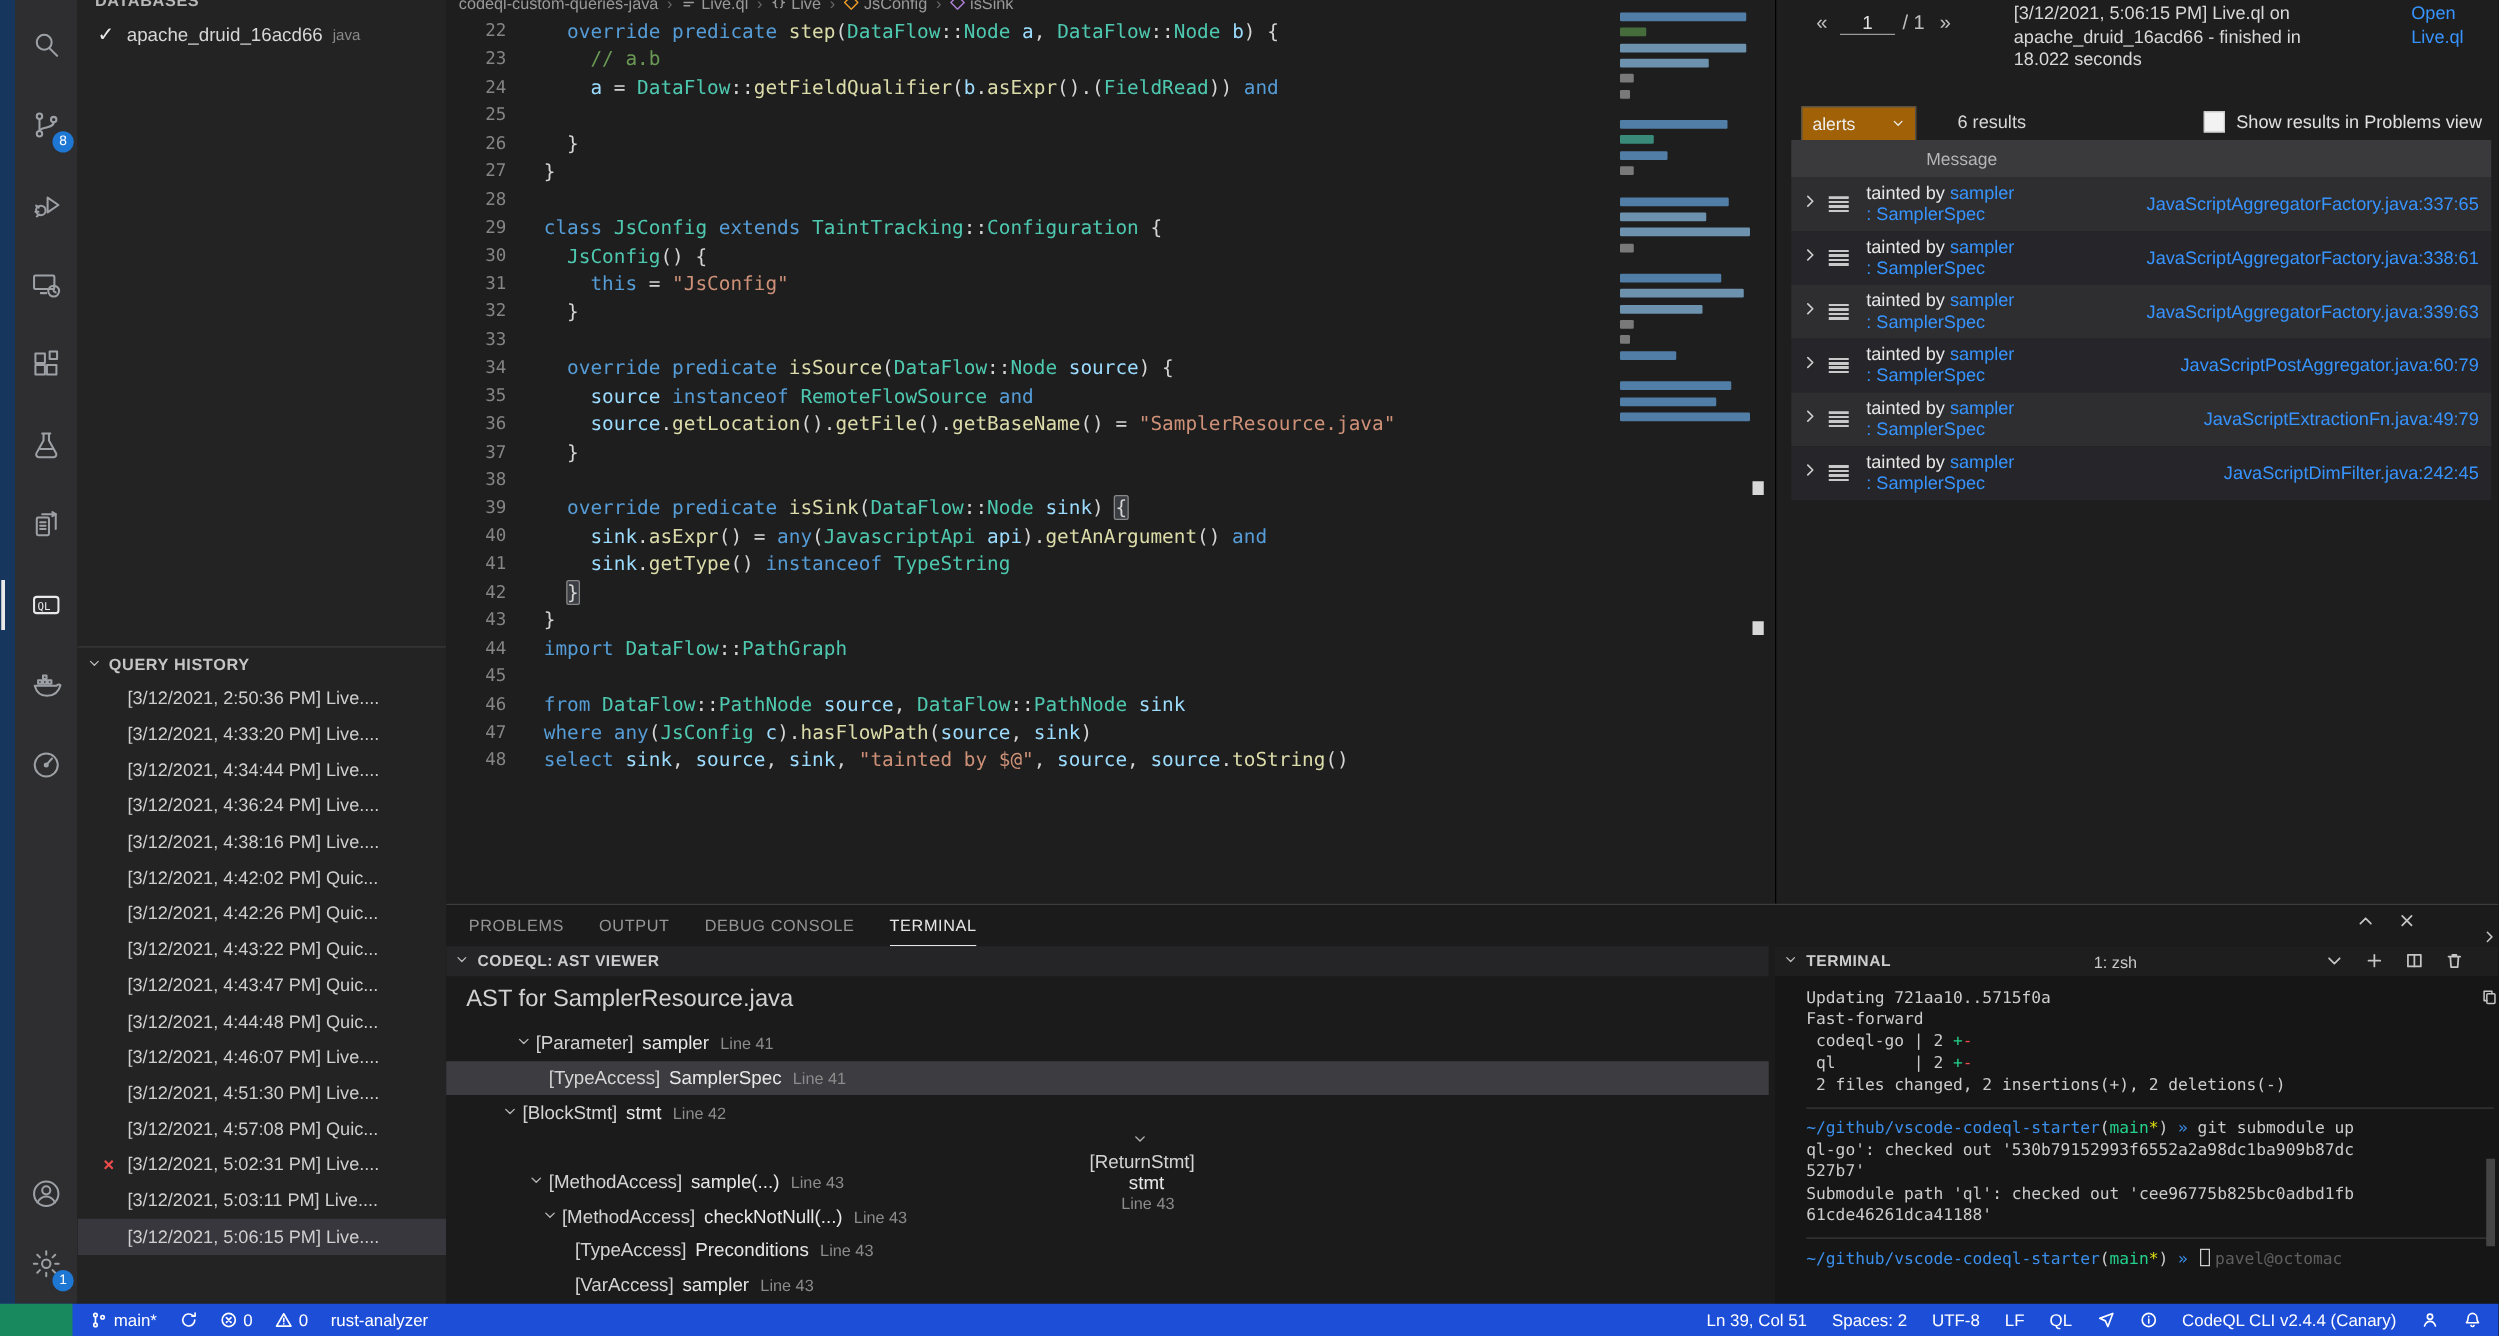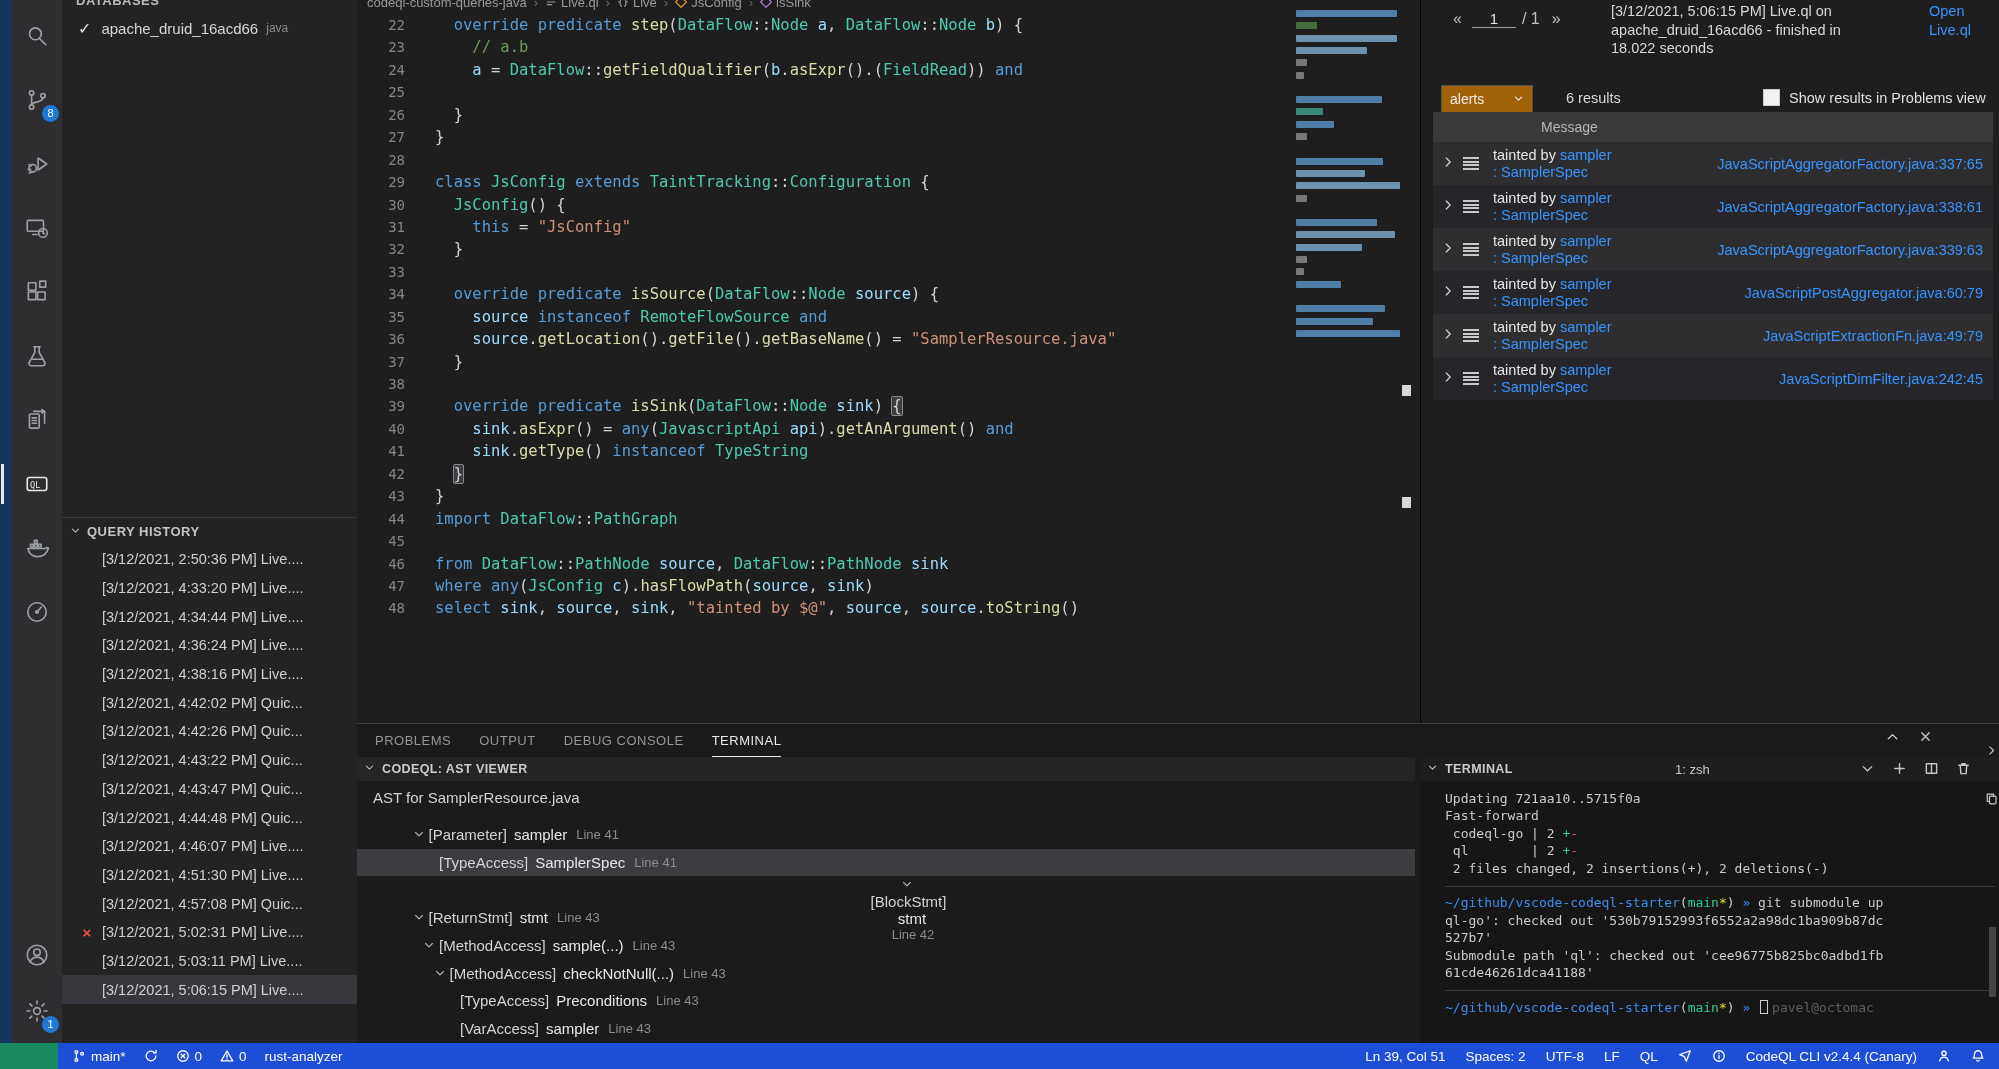--- a/index.html
+++ b/index.html
@@ -80,21 +80,21 @@
   #bottom-panel { position:absolute; left:357px; top:723px; width:1642px; height:320px; background:#1b1b1c; border-top:1px solid #3c3c3c; }
   #panel-tabs { position:absolute; left:0; top:0; width:100%; height:33px; display:flex; align-items:center; padding-left:18px; }
   .p-tab { font-size:13px; letter-spacing:.5px; color:#969696; margin-right:28px; height:100%; display:flex; align-items:center; cursor:pointer; border-bottom:1.5px solid transparent; }
   .p-tab.active { color:#e7e7e7; border-bottom-color:#e7e7e7; }
   #panel-corner { position:absolute; right:66px; top:5px; display:flex; gap:18px; color:#c5c5c5; }
   #panel-corner .pc-ic { cursor:pointer; } #panel-corner svg { width:15px; height:15px; }
 
   #ast-viewer { position:absolute; left:0; top:33px; width:1058px; height:287px; }
   #ast-header { height:24px; background:#252527; display:flex; align-items:center; font-size:12.5px; font-weight:bold; letter-spacing:.4px; color:#cccccc; cursor:pointer; }
   #ast-header .twisty { margin:0 7px 0 7px; color:#bbb; }
-  #ast-subtitle { margin:8px 0 0 16px; font-size:15px; color:#d2d2d2; }
+  #ast-subtitle { margin:8px 0 0 16px; font-size:19px; color:#d2d2d2; }
   #ast-tree { position:absolute; left:0; top:64px; width:100%; }
   .ast-row { height:27.7px; display:flex; align-items:center; font-size:15px; color:#d4d4d4; cursor:pointer; white-space:nowrap; }
   .ast-row.selected { background:#3c3c41; }
   .ast-tw { width:16px; color:#b5b5b5; flex:0 0 auto; } .ast-tw svg { width:12px; height:12px; }
   .ast-kind { color:#d4d4d4; } .ast-name { color:#e8e8e8; margin-left:7px; } .ast-line { color:#8c8c8c; font-size:13px; margin-left:9px; }
 
   #terminal { position:absolute; left:1063px; top:33px; width:579px; height:287px; background:#161616; }
   #term-header { height:24px; background:#1e1e1f; display:flex; align-items:center; font-size:12.5px; color:#cccccc; }
   #term-header .twisty { margin:0 7px; color:#bbb; }
   #term-title { font-weight:bold; letter-spacing:.4px; }
@@ -555,29 +555,29 @@
             <span class="ast-kind">[Parameter]</span>
             <span class="ast-name">sampler</span>
             <span class="ast-line">Line 41</span>
           </div>
           <div class="ast-row selected" style="padding-left: 66px;">
             <span class="ast-tw"></span>
             <span class="ast-kind">[TypeAccess]</span>
             <span class="ast-name">SamplerSpec</span>
             <span class="ast-line">Line 41</span>
           </div>
-          <div class="ast-row" style="padding-left: 45px; flex-direction: column;">
+          <div class="ast-row" style="padding-left: 45px;">
             <span class="ast-tw"><svg viewBox="0 0 16 16" fill="none" stroke="currentColor" stroke-width="1.5" stroke-linecap="round" stroke-linejoin="round">
                 <path d="M3.5 6L8 10.5 12.5 6"></path>
               </svg></span>
             <span class="ast-kind">[BlockStmt]</span>
             <span class="ast-name">stmt</span>
             <span class="ast-line">Line 42</span>
           </div>
-          <div class="ast-row" style="padding-left: 55.5px;">
+          <div class="ast-row" style="padding-left: 55.5px; flex-direction: column;">
             <span class="ast-tw"><svg viewBox="0 0 16 16" fill="none" stroke="currentColor" stroke-width="1.5" stroke-linecap="round" stroke-linejoin="round">
                 <path d="M3.5 6L8 10.5 12.5 6"></path>
               </svg></span>
             <span class="ast-kind">[ReturnStmt]</span>
             <span class="ast-name">stmt</span>
             <span class="ast-line">Line 43</span>
           </div>
           <div class="ast-row" style="padding-left: 66px;">
             <span class="ast-tw"><svg viewBox="0 0 16 16" fill="none" stroke="currentColor" stroke-width="1.5" stroke-linecap="round" stroke-linejoin="round">
                 <path d="M3.5 6L8 10.5 12.5 6"></path>

